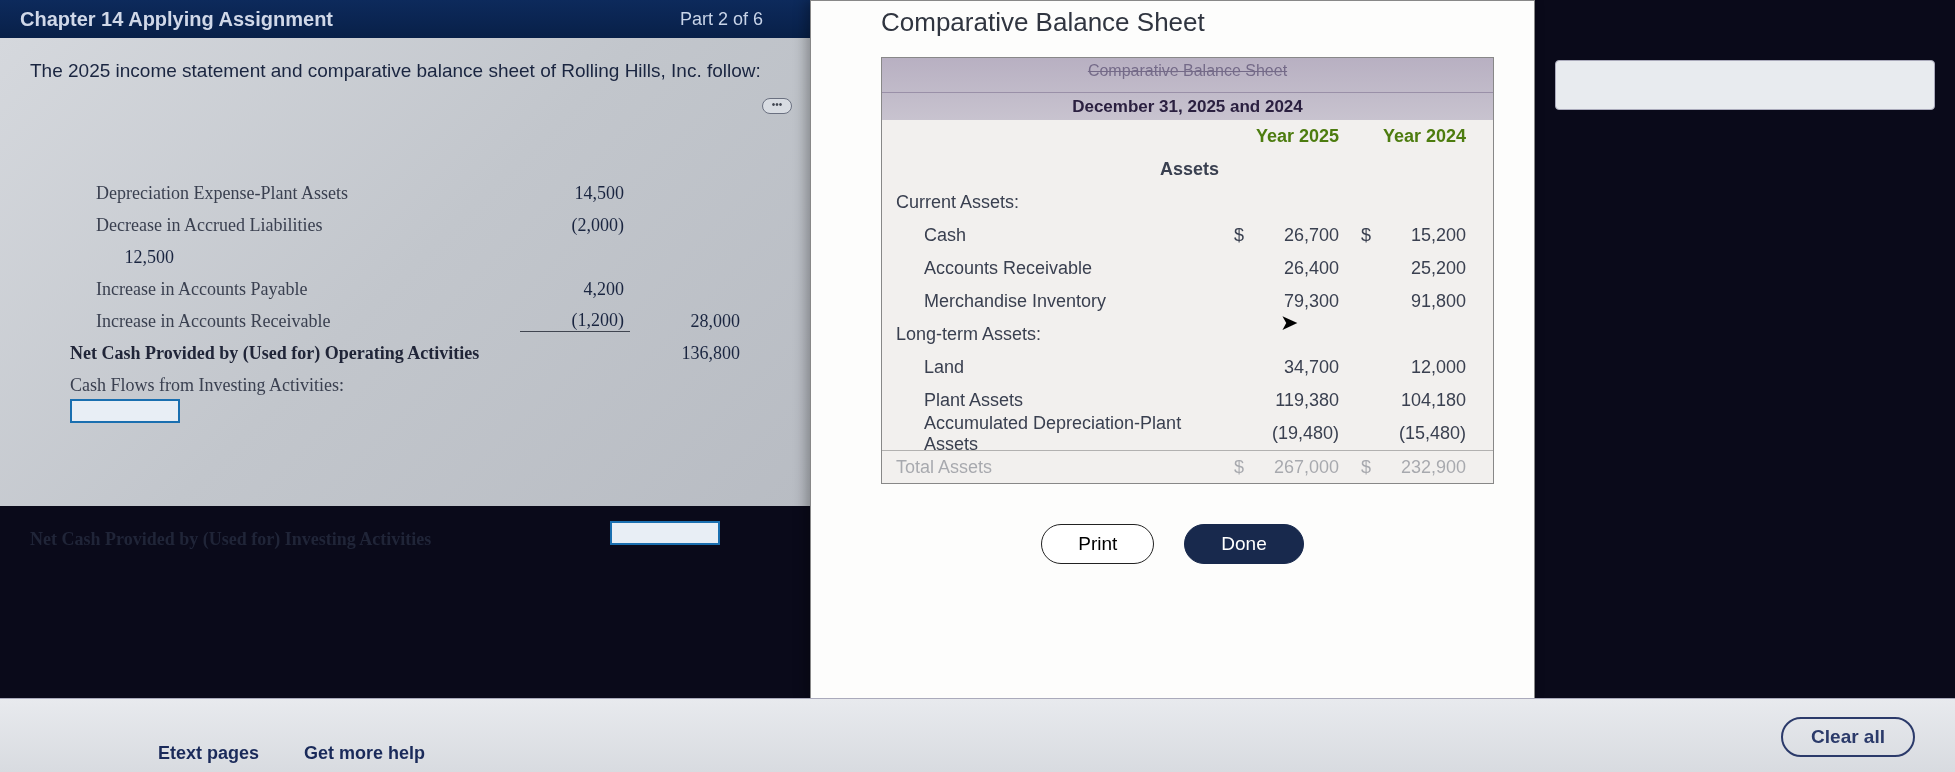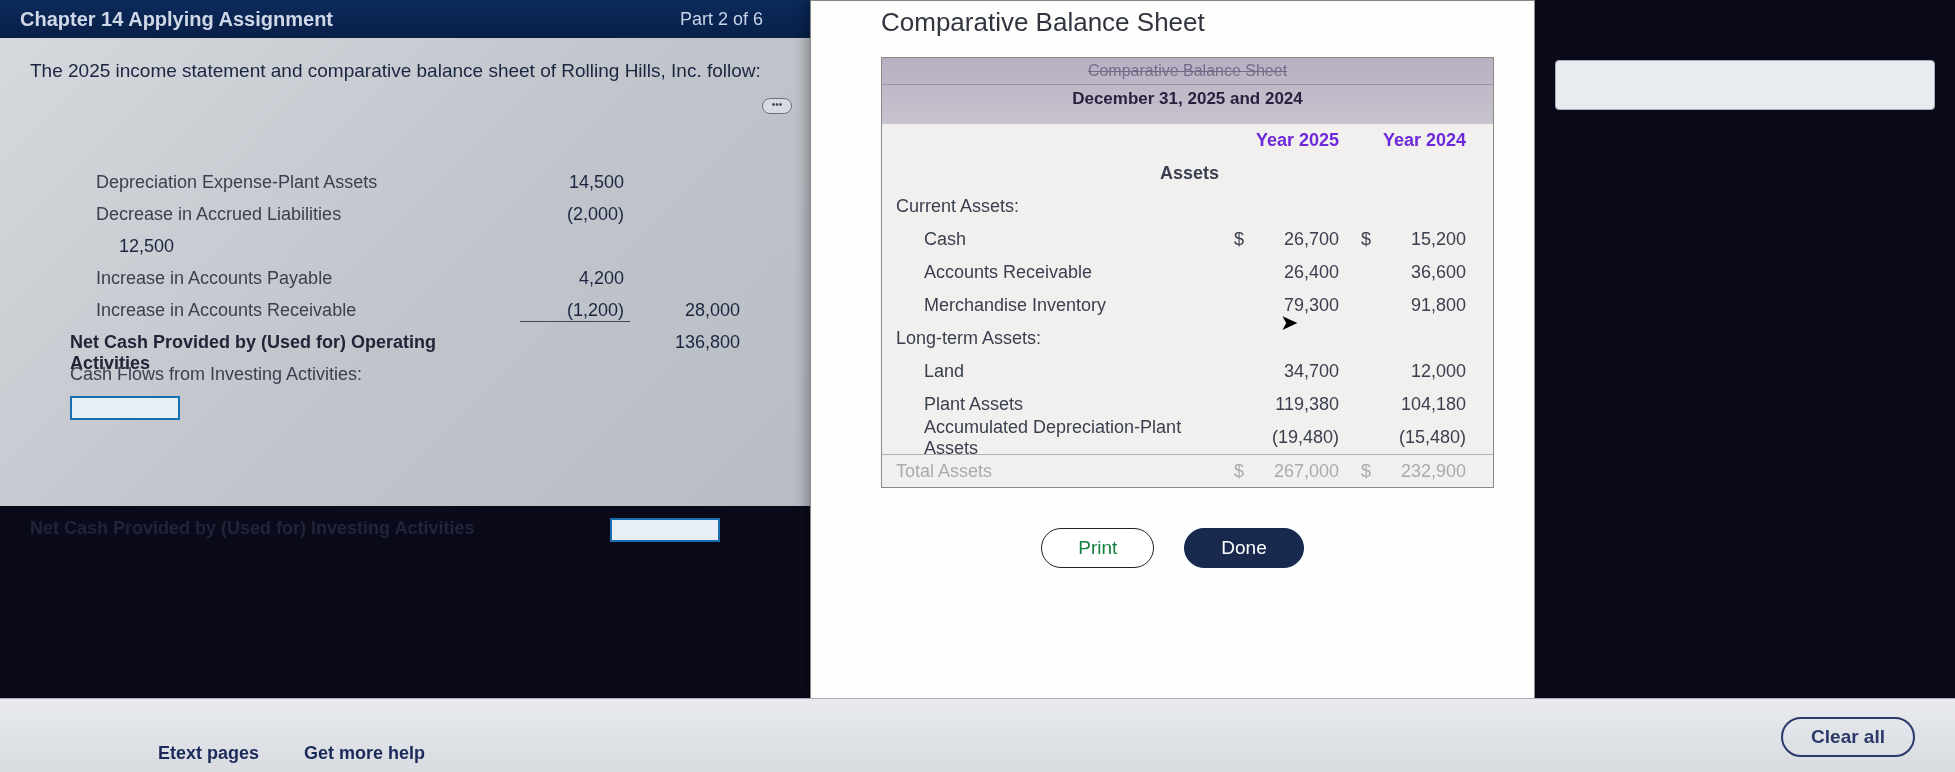--- a/index.html
+++ b/index.html
@@ -56,24 +56,25 @@
     line-height: 12px;
     color: #404550;
     background: #d8dce2;
   }
   .worksheet {
     margin-top: 90px;
     padding-left: 40px;
   }
   .ws-row {
     display: flex;
-    align-items: flex-start;
+    align-items: flex-end;
     height: 32px;
     font-size: 18px;
     color: #3a4050;
+    font-family: Liberation Serif, serif;
   }
   .ws-label { flex: 0 0 450px; }
   .ws-val1 { flex: 0 0 110px; text-align: right; color: #1a2540; padding-right:6px;}
   .ws-val2 { flex: 0 0 110px; text-align: right; color: #1a2540; padding-left: 20px;}
   .underline { border-bottom: 1.5px solid #404550; }
   .bold-row .ws-label { font-weight: bold; color: #202538; }
   .sub1 .ws-label { padding-left: 26px; }
   .sub2 .ws-label { padding-left: 52px; }
   .input-box {
     width: 110px;
@@ -102,31 +103,31 @@
     margin: 12px 40px 0 70px;
     border: 1px solid #888;
   }
   .bs-head {
     background: linear-gradient(180deg, #b8b0c2 0%, #c8c3cf 100%);
     color: #3b2f58;
     font-size: 17px;
     text-align: center;
   }
   .bs-head .r1 { height: 26px; line-height: 26px; text-decoration: line-through; opacity:.55; font-size:16px;}
-  .bs-head .r2 { height: 40px; line-height: 28px; font-weight: bold; color:#2b2040; border-top:1px solid #9a90a8;}
+  .bs-head .r2 { height: 28px; line-height: 28px; font-weight: bold; color:#2b2040; border-top:1px solid #9a90a8;margin-top:8px;}
   .bs-body { background: #f2f0ee; }
   .bs-row {
     display: flex;
     align-items: center;
     height: 33px;
     font-size: 18px;
     color: #3a4050;
     padding: 0 10px 0 14px;
   }
-  .bs-row.hdr { font-weight: bold; color:#6d28d9; }
+  .bs-row.hdr { font-weight: bold; color:#4d7c0f; }
   .bs-row.section { color:#3a4050; }
   .bs-row.center { justify-content: center; font-weight: bold; }
   .bs-lbl { flex: 0 0 320px; }
   .bs-c1 { flex: 0 0 28px; text-align:right; }
   .bs-c2 { flex: 0 0 95px; text-align:right; }
   .bs-c3 { flex: 0 0 32px; text-align:right; }
   .bs-c4 { flex: 0 0 95px; text-align:right; }
   .bs-row.indent .bs-lbl { padding-left: 28px; }
   .bs-row.total { border-top: 1.5px solid #555; }
   .bs-row.faded { opacity: .4; }
@@ -136,21 +137,21 @@
     gap: 30px;
     margin-top: 40px;
   }
   .pill-btn {
     border: 1.5px solid #222;
     border-radius: 22px;
     height: 40px;
     padding: 0 36px;
     font-size: 19px;
     background: #fff;
-    color: #15803d;
+    color: #000000;
     cursor: pointer;
   }
   .pill-btn.dark { background: #18294d; color: #fff; border-color:#18294d;}
   .footer {
     position: absolute;
     left: 0;
     bottom: 0;
     width: 1955px;
     height: 74px;
     background: linear-gradient(180deg, #e8eaee 0%, #d8dbe0 100%);
@@ -310,21 +311,21 @@
           <div class="bs-c1">$</div>
           <div class="bs-c2">26,700</div>
           <div class="bs-c3">$</div>
           <div class="bs-c4">15,200</div>
         </div>
         <div class="bs-row indent">
           <div class="bs-lbl">Accounts Receivable</div>
           <div class="bs-c1"></div>
           <div class="bs-c2">26,400</div>
           <div class="bs-c3"></div>
-          <div class="bs-c4">36,600</div>
+          <div class="bs-c4">25,200</div>
         </div>
         <div class="bs-row indent">
           <div class="bs-lbl">Merchandise Inventory</div>
           <div class="bs-c1"></div>
           <div class="bs-c2">79,300</div>
           <div class="bs-c3"></div>
           <div class="bs-c4">91,800</div>
         </div>
         <div class="bs-row section">
           <div class="bs-lbl">Long-term Assets:</div>

